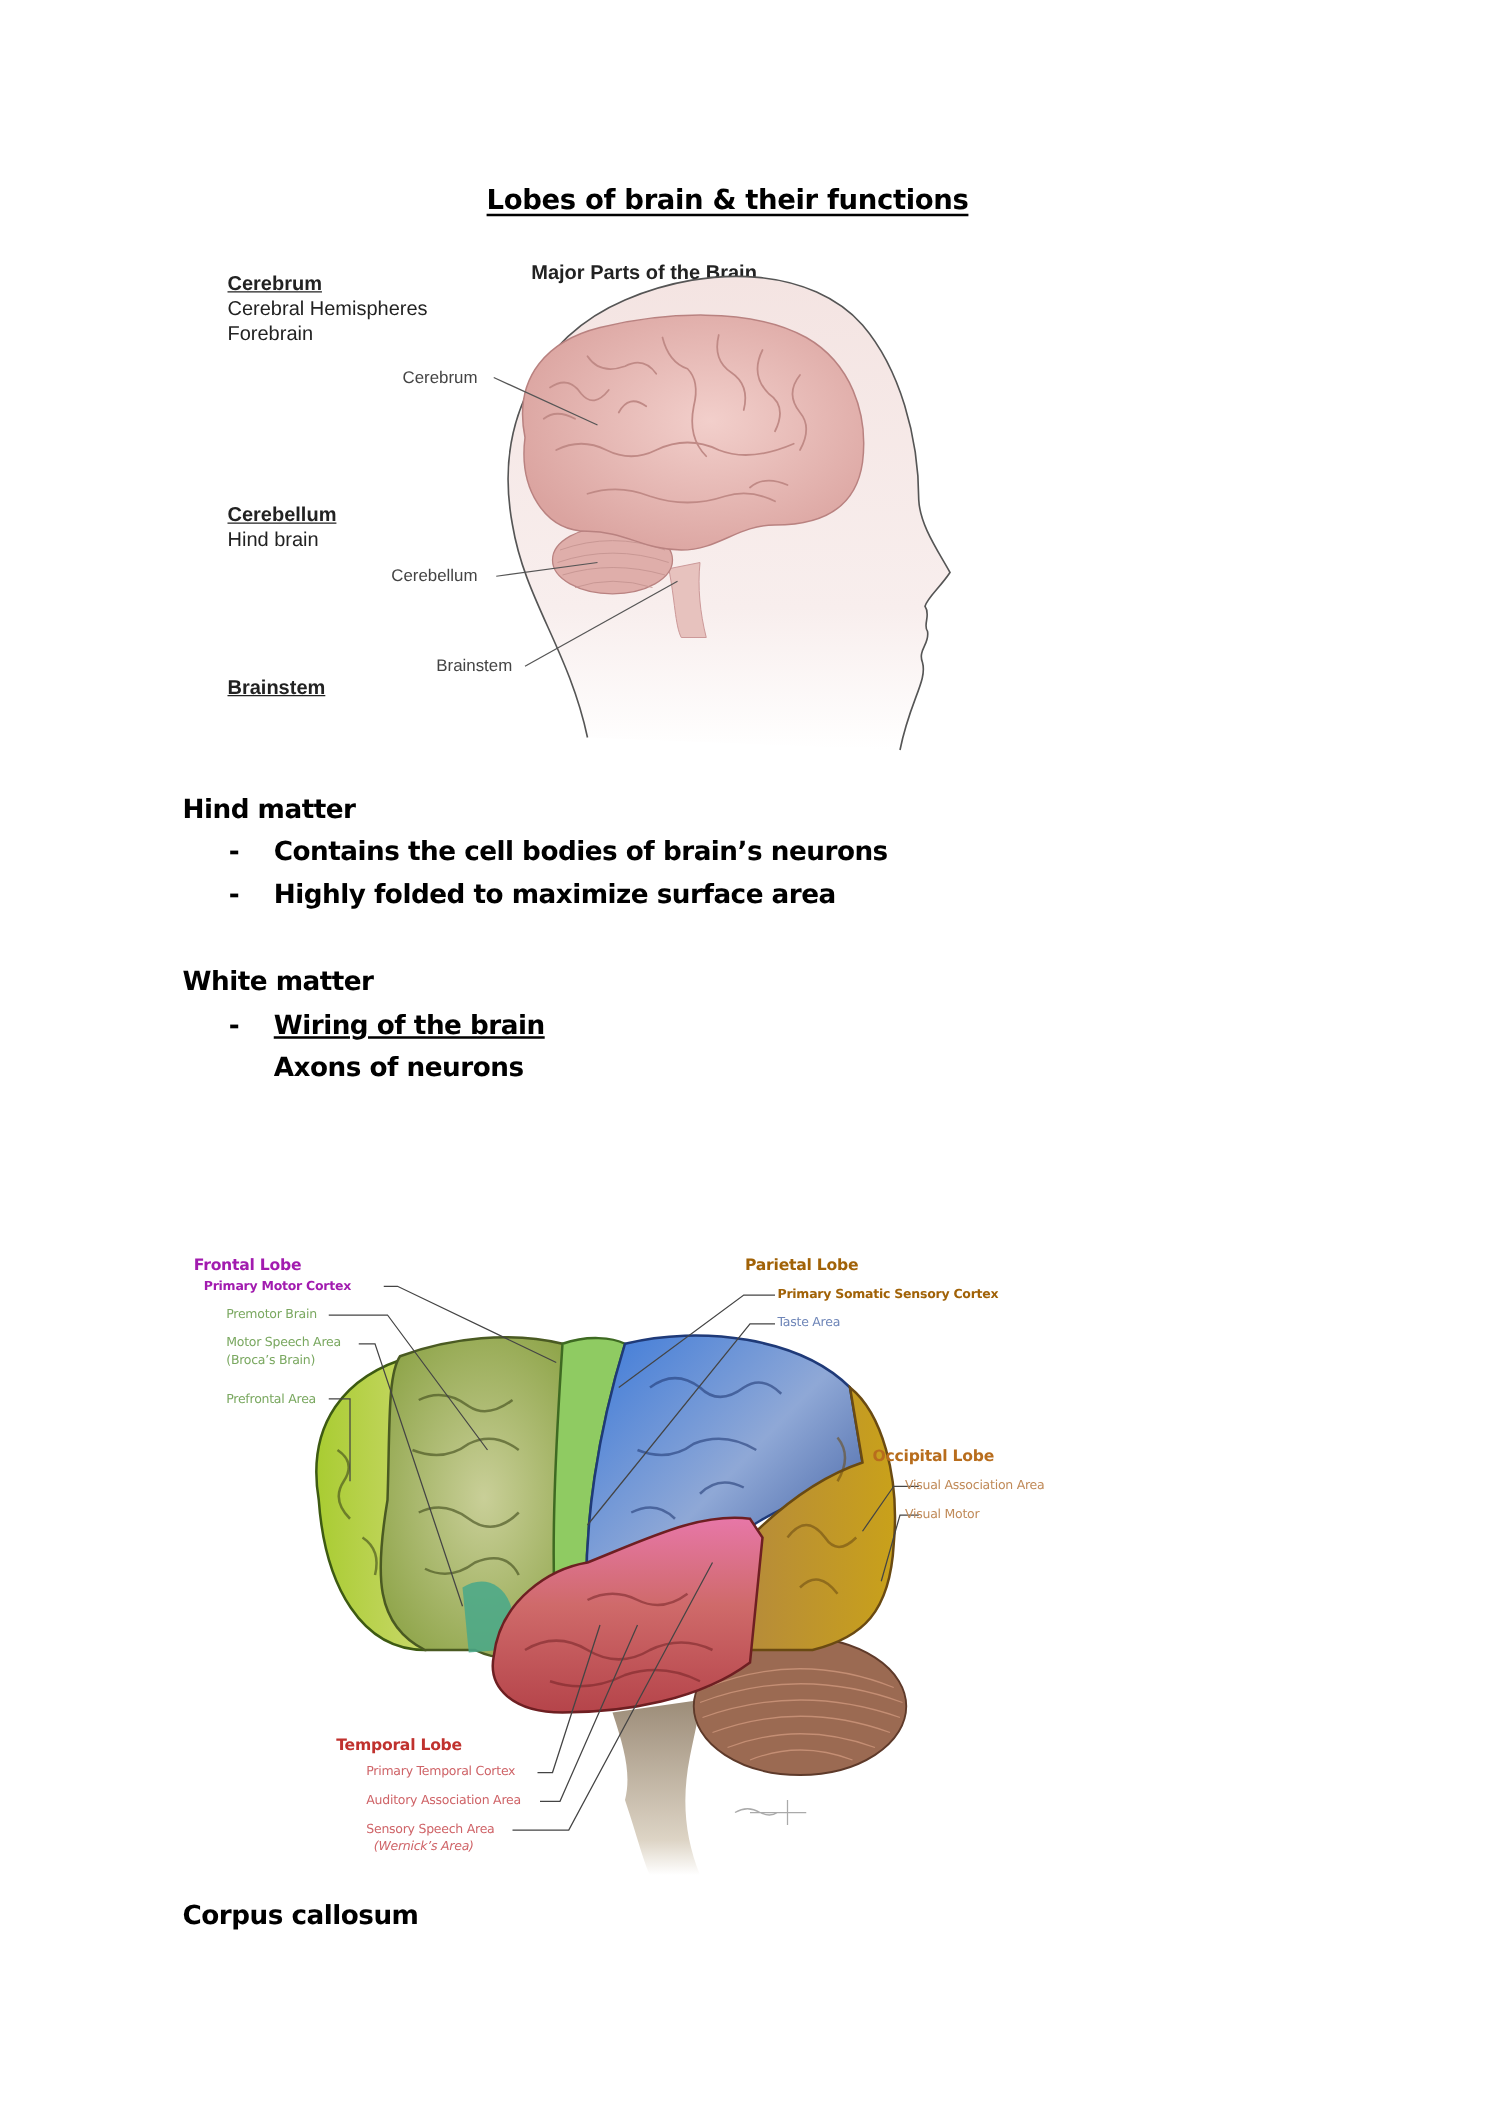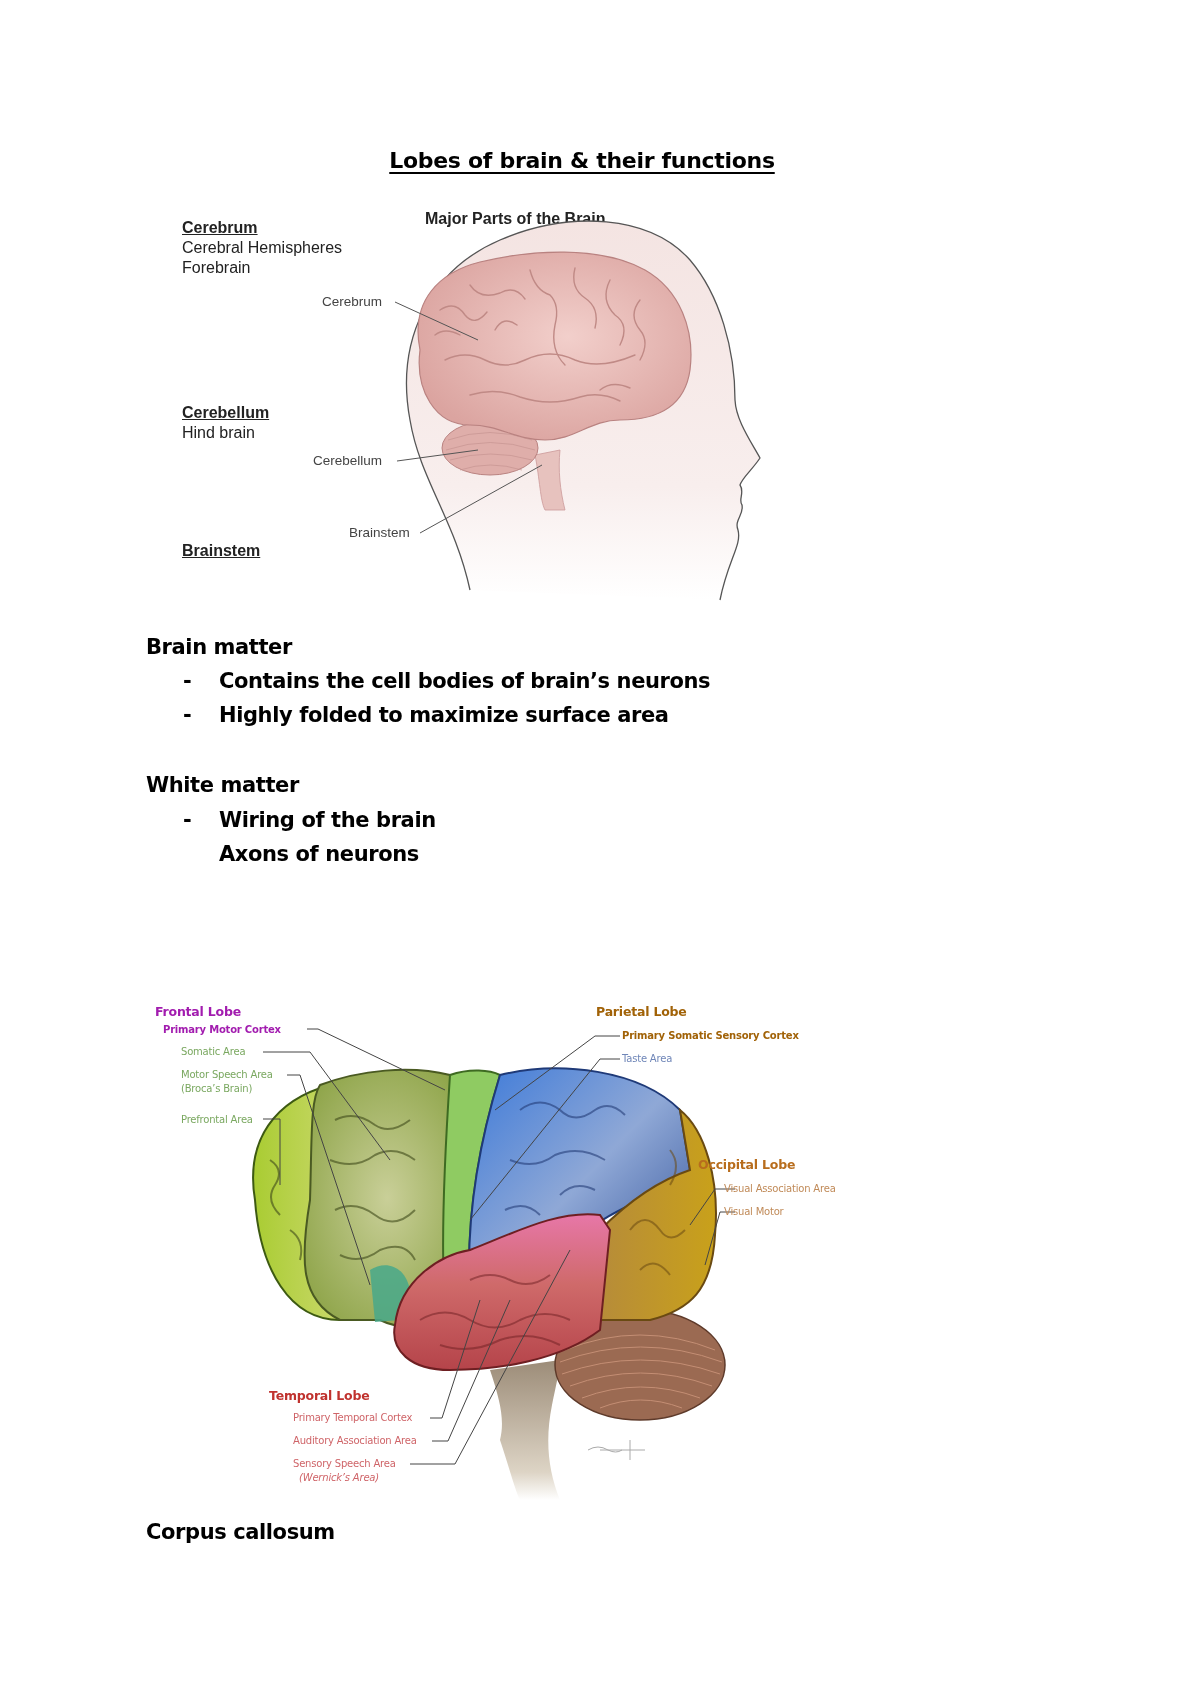--- a/index.html
+++ b/index.html
@@ -93,31 +93,31 @@
       <line x1="397" y1="461" x2="478" y2="450"></line>
       <line x1="420" y1="533" x2="542" y2="465"></line>
     </g>
   </svg>
   <div class="abs f1-label" style="left:322px;top:294px;">Cerebrum</div>
   <div class="abs f1-label" style="left:313px;top:453px;">Cerebellum</div>
   <div class="abs f1-label" style="left:349px;top:525px;">Brainstem</div>
 </div>
 
 <div>
-  <div class="abs heading" style="top:635px;">Brain matter</div>
+  <div class="abs heading" style="top:635px;">Hind matter</div>
   <div class="abs bullet dash" style="top:669px;">-</div>
   <div class="abs bullet btxt" style="top:669px;">Contains the cell bodies of brain’s neurons</div>
   <div class="abs bullet dash" style="top:703px;">-</div>
   <div class="abs bullet btxt" style="top:703px;">Highly folded to maximize surface area</div>
 </div>
 
 <div>
   <div class="abs heading" style="top:773px;">White matter</div>
   <div class="abs bullet dash" style="top:808px;">-</div>
-  <div class="abs bullet btxt" style="top:808px;">Wiring of the brain</div>
+  <div class="abs bullet btxt" style="top:808px;text-decoration:underline;">Wiring of the brain</div>
   <div class="abs bullet btxt" style="top:842px;">Axons of neurons</div>
 </div>
 
 <div>
   <svg width="1200" height="1698" style="left:0;top:0;">
     <defs>
       <radialGradient id="gFront" cx="0.5" cy="0.5" r="0.6">
           <stop offset="0" stop-color="#c9cf98"></stop>
           <stop offset="1" stop-color="#8fa54a"></stop>
         </radialGradient>
@@ -213,21 +213,21 @@
       <path d="M735,1212 L720,1212 L705,1265"></path>
 
       <path d="M430,1418 L442,1418 L480,1300"></path>
       <path d="M432,1441 L448,1441 L510,1300"></path>
       <path d="M410,1464 L455,1464 L570,1250"></path>
     </g>
   </svg>
 
   <div class="abs lh green" style="left:155px;top:1004px;">Frontal Lobe</div>
   <div class="abs l2 l2b green" style="left:163px;top:1023px;">Primary Motor Cortex</div>
-  <div class="abs l2 greenl" style="left:181px;top:1045px;">Somatic Area</div>
+  <div class="abs l2 greenl" style="left:181px;top:1045px;">Premotor Brain</div>
   <div class="abs l2 greenl" style="left:181px;top:1068px;">Motor Speech Area</div>
   <div class="abs l2 greenl" style="left:181px;top:1082px;">(Broca’s Brain)</div>
   <div class="abs l2 greenl" style="left:181px;top:1113px;">Prefrontal Area</div>
 
   <div class="abs lh blue" style="left:596px;top:1004px;">Parietal Lobe</div>
   <div class="abs l2 l2b blue" style="left:622px;top:1029px;">Primary Somatic Sensory Cortex</div>
   <div class="abs l2 bluel" style="left:622px;top:1052px;">Taste Area</div>
 
   <div class="abs lh orange" style="left:698px;top:1157px;">Occipital Lobe</div>
   <div class="abs l2 orangel" style="left:724px;top:1182px;">Visual Association Area</div>

